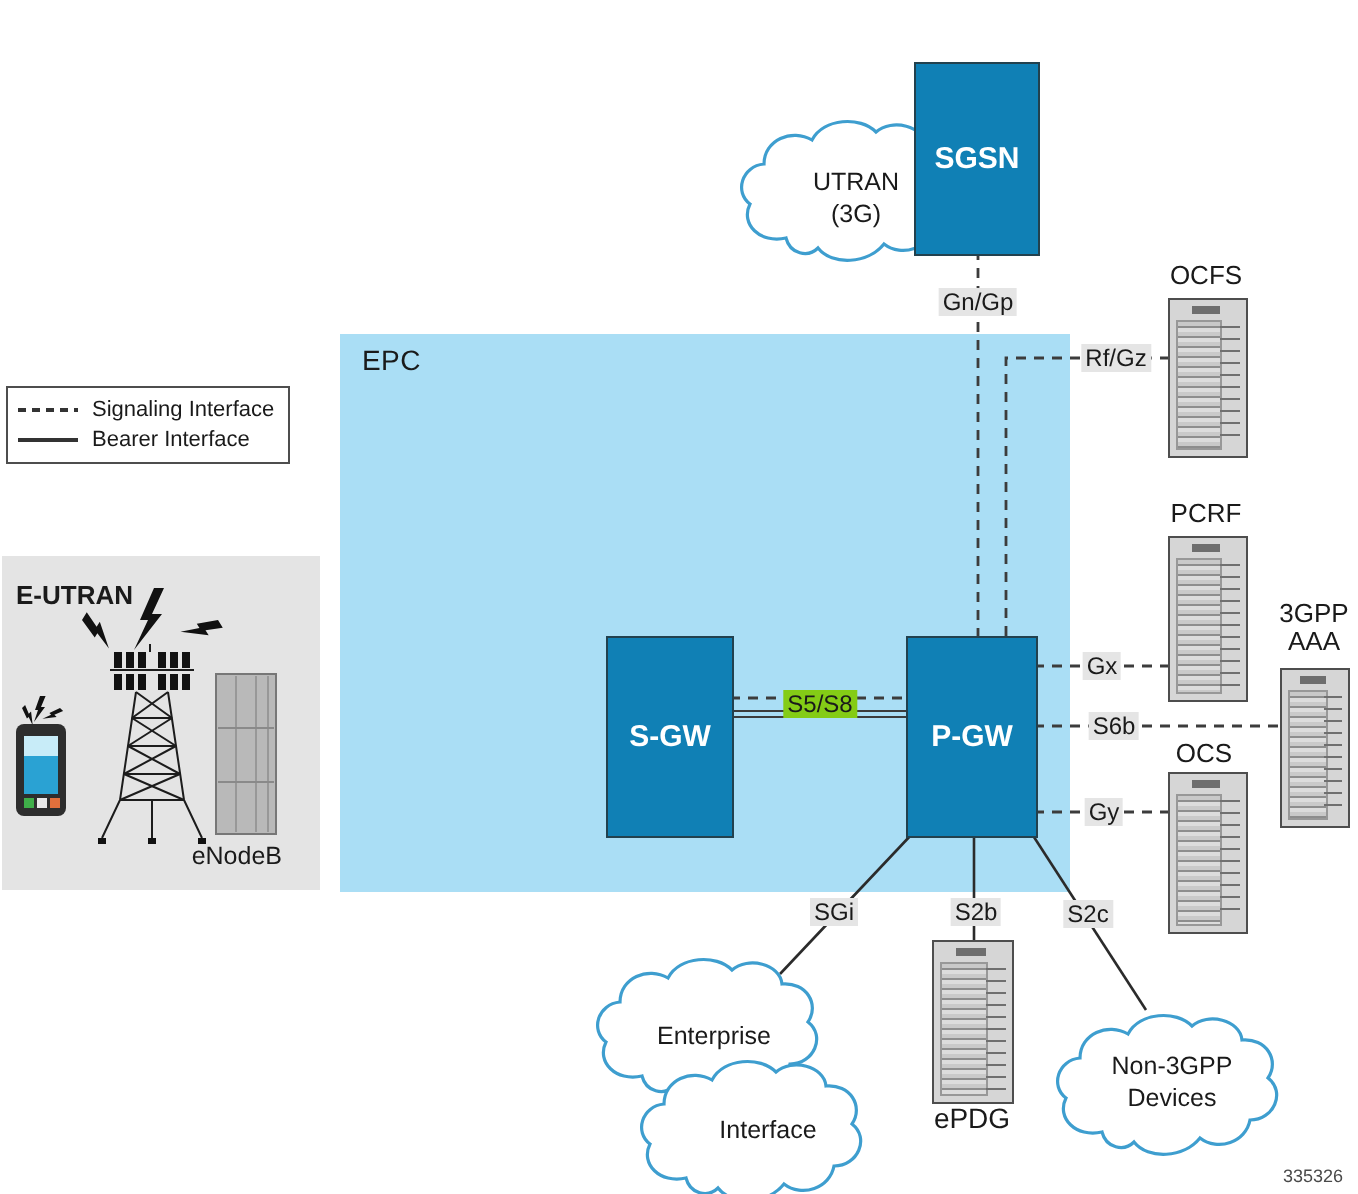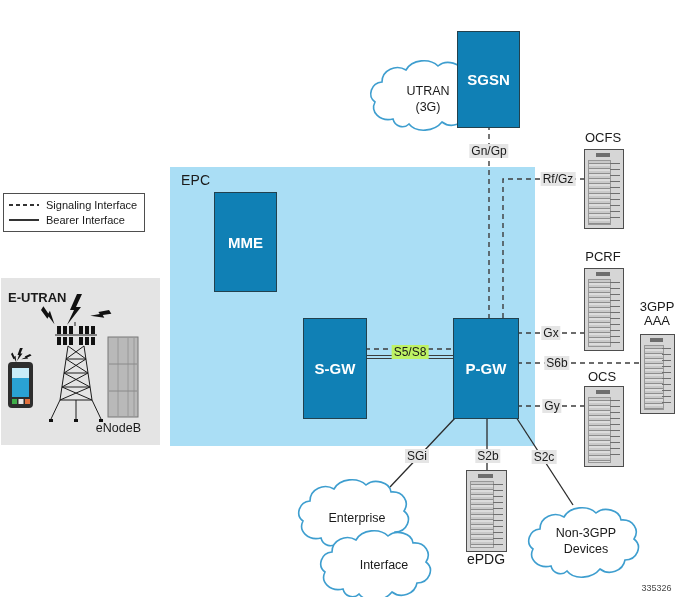--- a/index.html
+++ b/index.html
@@ -24,21 +24,21 @@
   .server{background:#d6d6d6;border:1px solid #4e4e4e;z-index:4;}
   .server .slot{position:absolute;top:3px;left:28%;width:38%;height:4px;background:#6e6e6e;}
   .server .rack{position:absolute;top:10px;left:3px;bottom:3px;width:56%;
     border:1px solid #989898;
     background:repeating-linear-gradient(180deg,#c9c9c9 0 2px,#8d8d8d 2px 3px,#dcdcdc 3px 5px);}
   .server .vents{position:absolute;top:13px;right:3px;bottom:6px;width:26%;
     background:repeating-linear-gradient(180deg,#6f6f6f 0 1px,rgba(0,0,0,0) 1px 6px);}
   .server-label{z-index:5;font-size:13px;text-align:center;line-height:14px;}
   
   .if-label{z-index:5;font-size:12px;background:#e5e5e5;padding:0 2px;transform:translateX(-50%);white-space:nowrap;}
-  .if-label.on-epc{background:#bef264;}
+  .if-label.on-epc{background:#84cc16;}
   
   .legend{left:3px;top:193px;width:142px;height:39px;border:1px solid #4e4e4e;background:#ffffff;
     z-index:5;font-size:11px;display:flex;flex-direction:column;justify-content:center;gap:3px;padding-left:5px;box-sizing:border-box;}
   .legend-row{display:flex;align-items:center;}
   .legend-sample{width:30px;height:2px;margin-right:7px;flex:none;}
   .legend-sample.dashed{background:repeating-linear-gradient(90deg,#333 0 4px,rgba(0,0,0,0) 4px 7px);height:1.5px;}
   .legend-sample.solid{background:#333;height:1.5px;}
   .fig-number{left:638px;top:583px;width:37px;text-align:center;font-size:9px;color:#4a4a4a;z-index:5;}
   .eutran-label{left:8px;top:290px;font-size:13px;font-weight:bold;z-index:6;}
   .enodeb-label{left:85px;top:421px;width:56px;text-align:right;font-size:12.5px;z-index:6;}
@@ -99,21 +99,20 @@
 
   <svg class="abs cloud" style="left:524px;top:503px;" width="118" height="80">
       <use href="#cloudShape" width="120" height="80"></use>
     </svg>
   <div class="abs cloud-label" style="left:536px;top:525px;width:100px;">
     <span style="display:block">Non-3GPP</span>
     <span style="display:block">Devices</span>
   </div>
 
   <div class="abs node" style="left:457px;top:3px;width:61px;height:95px;margin-top:28px;">SGSN</div>
-  <div class="abs node" style="left:214px;top:192px;width:61px;height:98px;">MME</div>
   <div class="abs node" style="left:303px;top:318px;width:62px;height:99px;">S-GW</div>
   <div class="abs node" style="left:453px;top:318px;width:64px;height:99px;">P-GW</div>
 
   <div class="abs server-label" style="left:581px;top:131px;width:44px;">OCFS</div>
   <div class="abs server" style="left:584px;top:149px;width:38px;height:78px;">
     <div class="slot"></div>
       <div class="rack"></div>
       <div class="vents"></div>
   </div>
 

